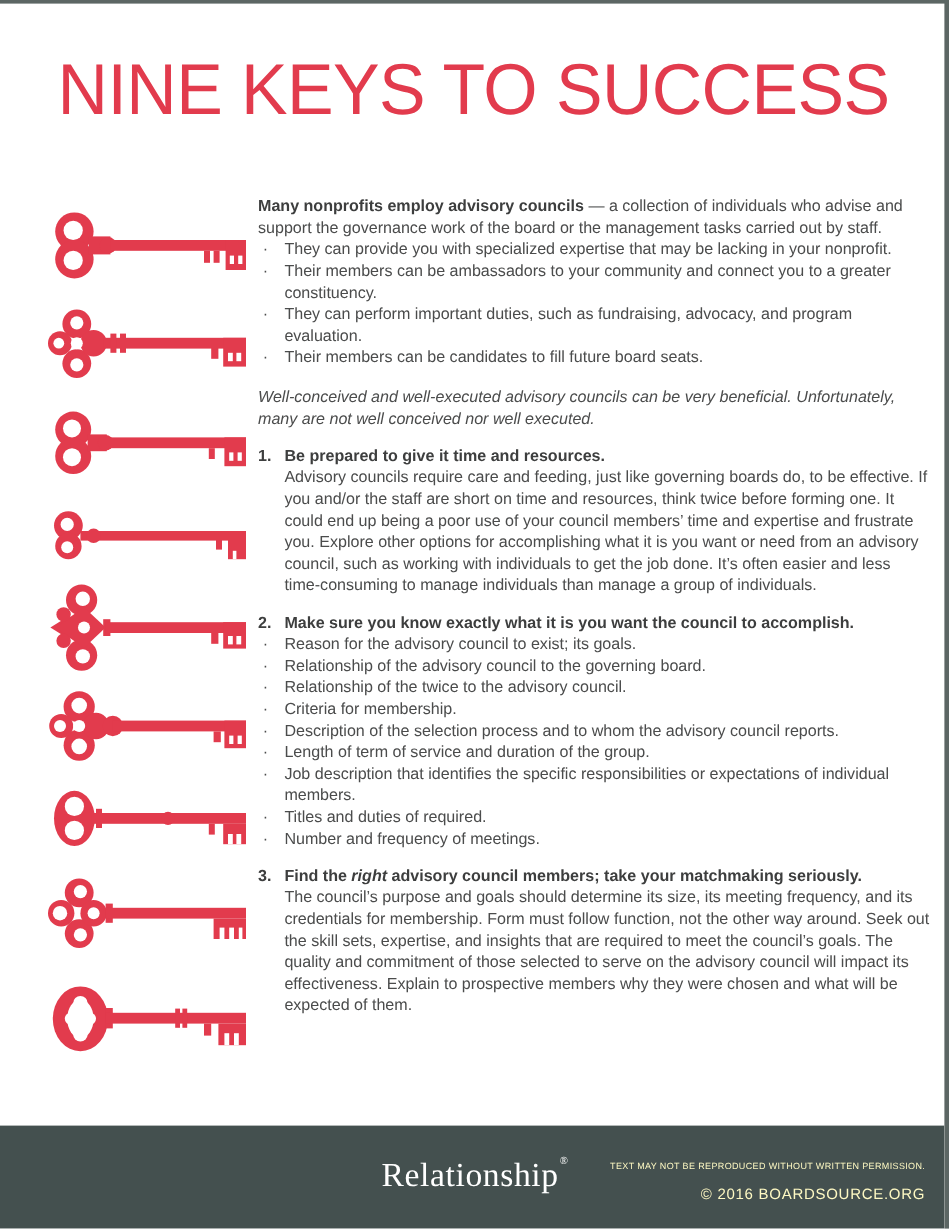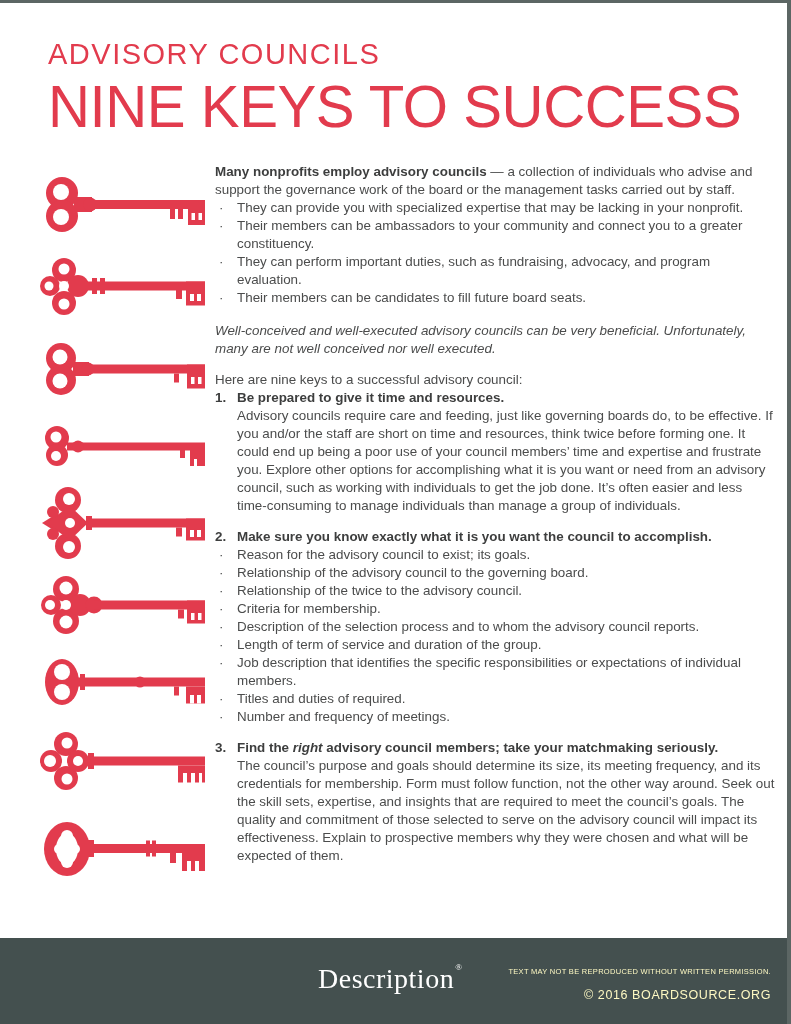--- a/index.html
+++ b/index.html
@@ -80,21 +80,20 @@
   }
   .legal .notice{font-size:7.5px;letter-spacing:0.3px;line-height:12px;}
   .legal .copyright{font-size:12.5px;letter-spacing:0.6px;line-height:18px;margin-top:8px;}
 </style>
 </head>
 <body>
 
 <div class="page">
 
   <header class="masthead">
-    <div class="kicker">ADVISORY COUNCILS</div>
     <div class="main-title">NINE KEYS TO SUCCESS</div>
   </header>
 
   <aside class="keys">
 
     <span class="key" style="top:170px">
       <svg width="166" height="62" viewBox="0 0 166 62">
         <circle cx="22" cy="20" r="16"></circle>
           <circle cx="22" cy="43" r="16"></circle>
         <circle class="hole" cx="21" cy="19" r="8"></circle>
@@ -271,21 +270,20 @@
           <span class="txt">They can perform important duties, such as fundraising, advocacy, and program evaluation.</span>
         </div>
       <div class="row">
           <span class="marker dot">·</span>
           <span class="txt">Their members can be candidates to fill future board seats.</span>
         </div>
     </div>
 
     <p class="italic-note">Well-conceived and well-executed advisory councils can be very beneficial. Unfortunately, many are not well conceived nor well executed.</p>
 
-    <p class="para mb0">Here are nine keys to a successful advisory council:</p>
 
     <div class="item">
       <div class="row">
         <span class="marker num">1.</span>
         <span class="txt hd">Be prepared to give it time and resources.</span>
       </div>
       <div class="body">Advisory councils require care and feeding, just like governing boards do, to be effective.  If you and/or the staff are short on time and resources, think twice before forming one. It could end up being a poor use of your council members’ time and expertise and frustrate you.  Explore other options for accomplishing what it is you want or need from an advisory council, such as working with individuals to get the job done.  It’s often easier and less time-consuming to manage individuals than manage a group of individuals.</div>
     </div>
 
     <div class="item">
@@ -337,20 +335,20 @@
       <div class="row">
         <span class="marker num">3.</span>
         <span class="txt hd"><span>Find the </span><em>right</em><span> advisory council members; take your matchmaking seriously.</span></span>
       </div>
       <div class="body">The council’s purpose and goals should determine its size, its meeting frequency, and its credentials for membership. Form must follow function, not the other way around. Seek out the skill sets, expertise, and insights that are required to meet the council’s goals. The quality and commitment of those selected to serve on the advisory council will impact its effectiveness. Explain to prospective members why they were chosen and what will be expected of them.</div>
     </div>
 
   </main>
 
   <footer class="footer">
-    <div class="brand"><span>Description</span><sup>®</sup></div>
+    <div class="brand"><span>Relationship</span><sup>®</sup></div>
     <div class="legal">
       <div class="notice">TEXT MAY NOT BE REPRODUCED WITHOUT WRITTEN PERMISSION.</div>
       <div class="copyright">© 2016 BOARDSOURCE.ORG</div>
     </div>
   </footer>
 
 </div>
 
 </body></html>

